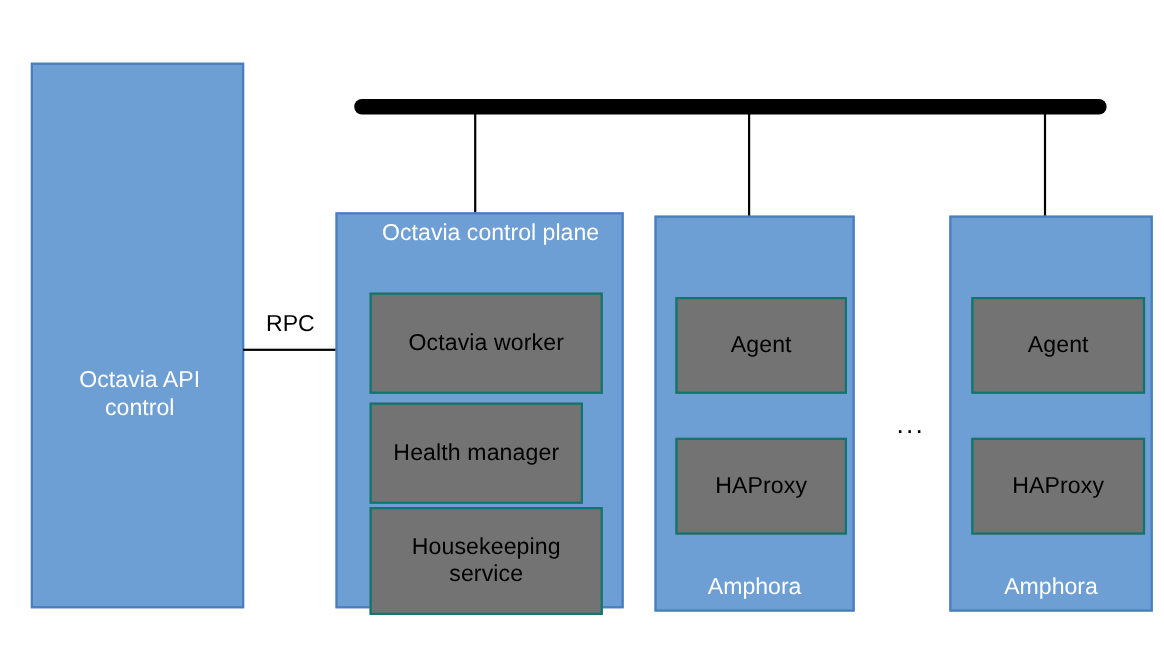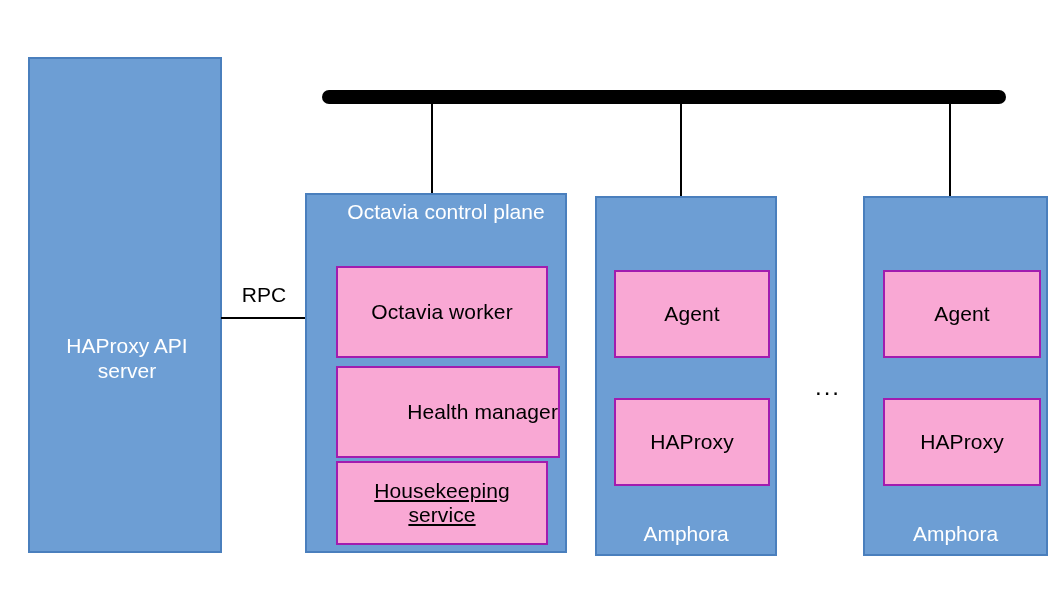--- a/index.html
+++ b/index.html
@@ -21,22 +21,22 @@
   .abs { position: absolute; box-sizing: border-box; }
 
   
   .panel {
     background: #6d9ed4;
     border: 2px solid #4a7fbd;
   }
 
   
   .component {
-    background: #f9a8d4;
-    border: 2px solid #a21caf;
+    background: #737373;
+    border: 2px solid #0f766e;
     display: flex;
     align-items: center;
     justify-content: center;
     text-align: center;
     color: #000000;
     font-size: 21px;
     line-height: 1.16;
     letter-spacing: 0.1px;
   }
 
@@ -91,39 +91,39 @@
 <div id="canvas">
 
 
   <div class="abs bus-bar" style="left:322px; top:90px; width:684px; height:14px;"></div>
 
   <div class="abs vline" style="left:431px; top:103px; height:92px;"></div>
   <div class="abs vline" style="left:680px; top:103px; height:95px;"></div>
   <div class="abs vline" style="left:949px; top:103px; height:95px;"></div>
 
   <div class="abs panel" style="left:28px; top:57px; width:194px; height:496px;">
-    <div class="abs panel-label multiline" style="left:12px; top:275px; width:170px;">HAProxy API server</div>
+    <div class="abs panel-label multiline" style="left:12px; top:275px; width:170px;">Octavia API control</div>
   </div>
 
   <div class="abs hline" style="left:221px; top:317px; width:86px;"></div>
   <div class="abs link-label" style="left:221px; top:283px; width:86px;">RPC</div>
 
   <div class="abs panel" style="left:305px; top:193px; width:262px; height:360px;">
 
     <div class="abs panel-label" style="left:0px; top:5px; width:258px;padding-left:20px;">Octavia control plane</div>
 
     <div class="abs component" style="left:29px; top:71px; width:212px; height:92px;">
       <span>Octavia worker</span>
     </div>
 
-    <div class="abs component" style="left:29px; top:171px; width:224px; height:92px;justify-content:flex-end;">
+    <div class="abs component" style="left:29px; top:171px; width:194px; height:92px;">
       <span>Health manager</span>
     </div>
 
-    <div class="abs component" style="left:29px; top:266px; width:212px; height:84px; padding:0 0;text-decoration:underline;">
+    <div class="abs component" style="left:29px; top:266px; width:212px; height:98px; padding:0 0;">
       <span>Housekeeping service</span>
     </div>
   </div>
 
   <div class="abs panel" style="left:595px; top:196px; width:182px; height:360px;">
 
     <div class="abs component" style="left:17px; top:72px; width:156px; height:88px;">
       <span>Agent</span>
     </div>
 

